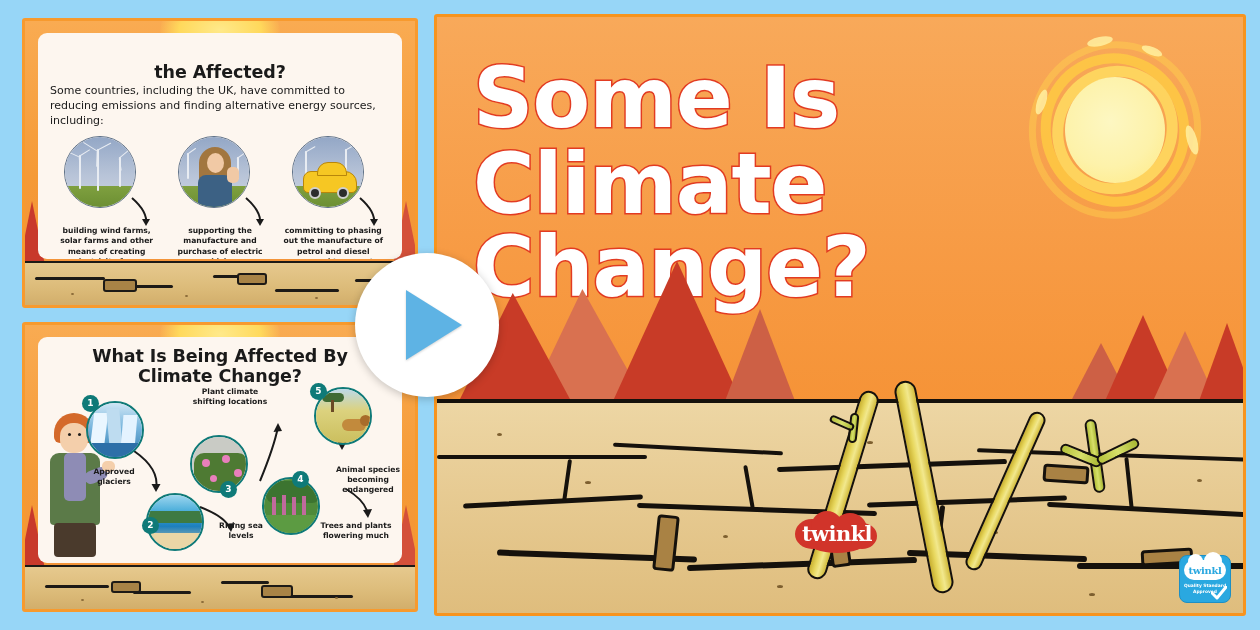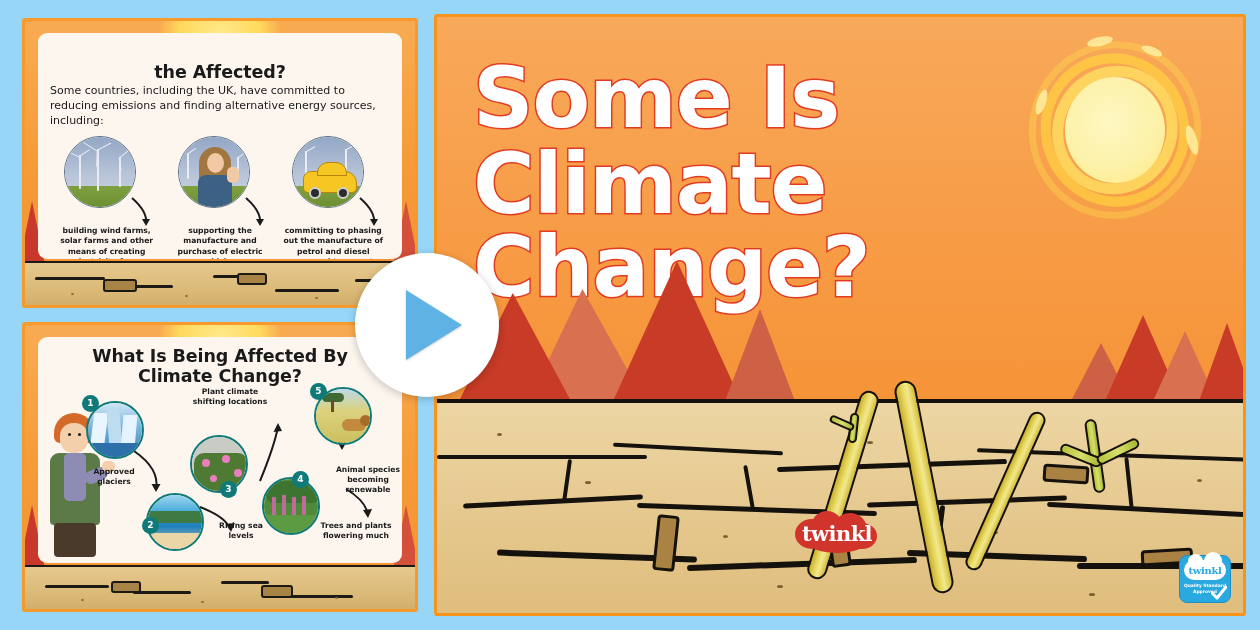--- a/index.html
+++ b/index.html
@@ -453,21 +453,21 @@
           <div style="position:absolute;inset:0;background:linear-gradient(180deg,#bcd9e8 0%,#dcd27e 40%,#cbbf5e 100%);"></div>
           <div style="position:absolute;left:6px;top:4px;width:22px;height:9px;background:#3f6a33;border-radius:9px;"></div>
           <div style="position:absolute;left:15px;top:11px;width:3px;height:12px;background:#6b4a26;"></div>
           <div style="position:absolute;left:26px;top:30px;width:24px;height:12px;border-radius:6px;background:#c28a3c;"></div>
           <div style="position:absolute;left:44px;top:26px;width:11px;height:11px;border-radius:50%;background:#a86c2a;"></div>
         </div>
         <div class="badge-num" style="left:260px;top:-6px;">5</div>
         <div class="s2-lab" style="left:268px;top:76px;width:100px;">
           <span>Animal species</span><br>
           <span>becoming</span><br>
-          <span>renewable</span>
+          <span>endangered</span>
         </div>
       </div>
     </div>
 
     <div class="thumb-ground">
       <div class="crk" style="left:20px;top:18px;width:64px;"></div>
       <div class="crk" style="left:108px;top:24px;width:58px;"></div>
       <div class="crk" style="left:196px;top:14px;width:48px;"></div>
       <div class="crk" style="left:262px;top:28px;width:66px;"></div>
       <div class="rock" style="left:86px;top:14px;width:30px;height:12px;"></div>

